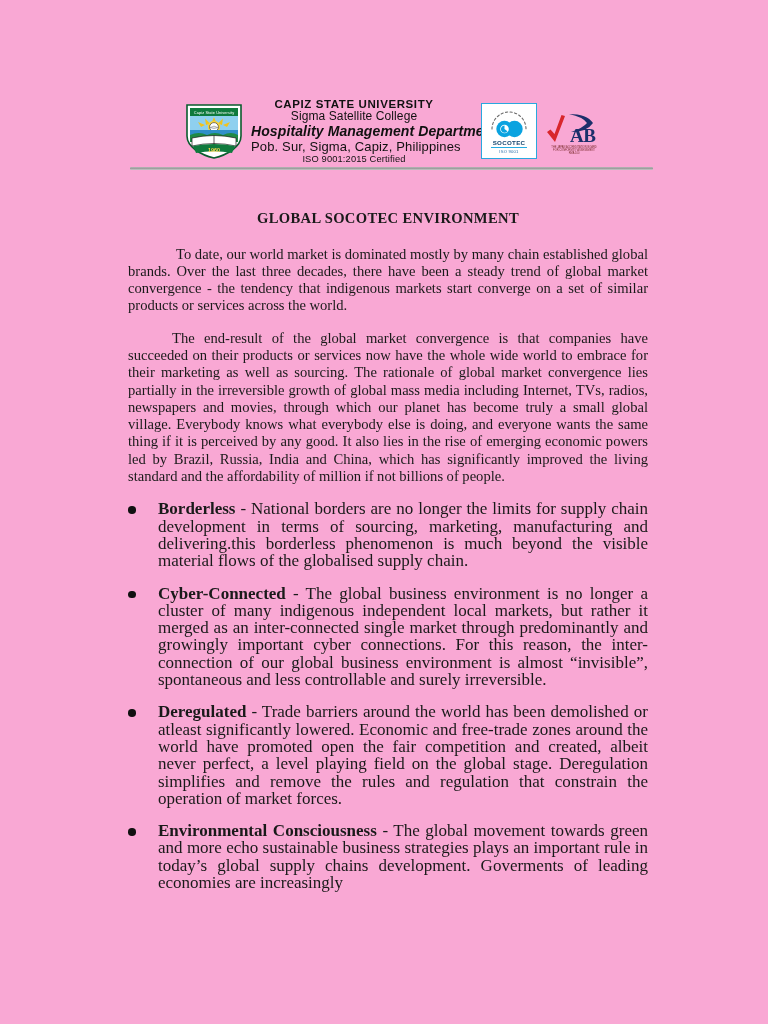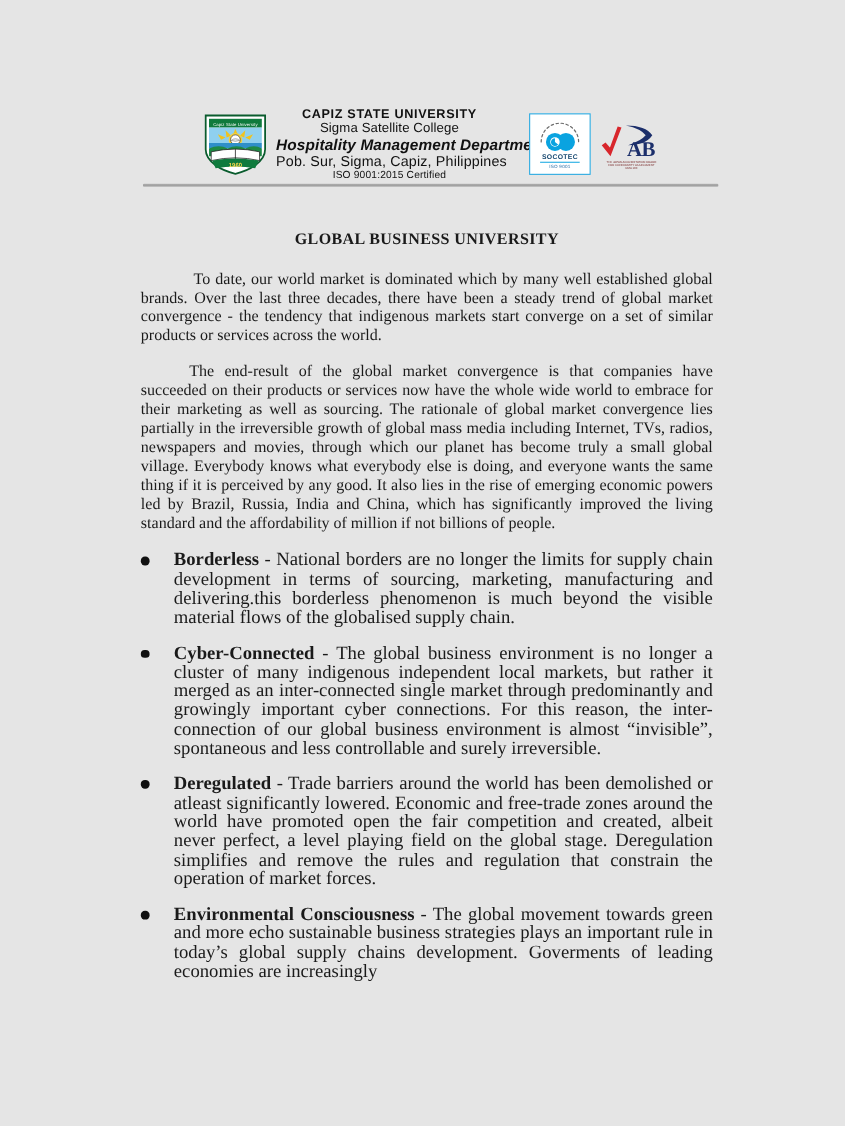--- a/index.html
+++ b/index.html
@@ -12,21 +12,21 @@
     height: 1024px;
     font-family: "Liberation Serif", "DejaVu Serif", serif;
     color: #1a1a1a;
     overflow: hidden;
     position: relative;
   }
 
   .page {
     width: 768px;
     height: 1024px;
-    background: #e5e5e5;
+    background: #f9a8d4;
     position: relative;
     box-sizing: border-box;
   }
 
   
   .letterhead {
     position: absolute;
     left: 130px;
     top: 98px;
     width: 523px;
@@ -275,23 +275,23 @@
         </div>
 
       </div>
     </div>
   </div>
 
   <div class="lh-rule"></div>
 
   <div class="content">
 
-    <h1 class="doc-title">GLOBAL BUSINESS UNIVERSITY</h1>
-
-    <p class="para p-lead">To date, our world market is dominated which by many well established global brands. Over the last three decades, there have been a steady trend of global market convergence - the tendency that indigenous markets start converge on a set of similar products or services across the world.</p>
+    <h1 class="doc-title">GLOBAL SOCOTEC ENVIRONMENT</h1>
+
+    <p class="para p-lead">To date, our world market is dominated mostly by many chain established global brands. Over the last three decades, there have been a steady trend of global market convergence - the tendency that indigenous markets start converge on a set of similar products or services across the world.</p>
 
     <p class="para">The end-result of the global market convergence is that companies have succeeded on their products or services now have the whole wide world to embrace for their marketing as well as sourcing. The rationale of global market convergence lies partially in the irreversible growth of global mass media including Internet, TVs, radios, newspapers and movies, through which our planet has become truly a small global village. Everybody knows what everybody else is doing, and everyone wants the same thing if it is perceived  by any good. It also lies in the rise of emerging economic powers led by Brazil, Russia, India and China, which has significantly improved the living standard and the affordability of million if not billions of people.</p>
 
 
     <ul class="bullets">
       <li>
         <span class="term">Borderless</span><span> - National borders are no longer the limits for supply chain development in terms of sourcing, marketing, manufacturing and delivering.this borderless phenomenon is much beyond the visible material flows of the globalised supply chain.</span>
       </li>
       <li>
         <span class="term">Cyber-Connected</span><span> - The global business environment is no longer a cluster of many indigenous independent local markets, but rather it merged as an inter-connected single market through predominantly and growingly important cyber connections. For this reason, the inter-connection of our global business environment is almost “invisible”, spontaneous and less controllable and surely irreversible.</span>

